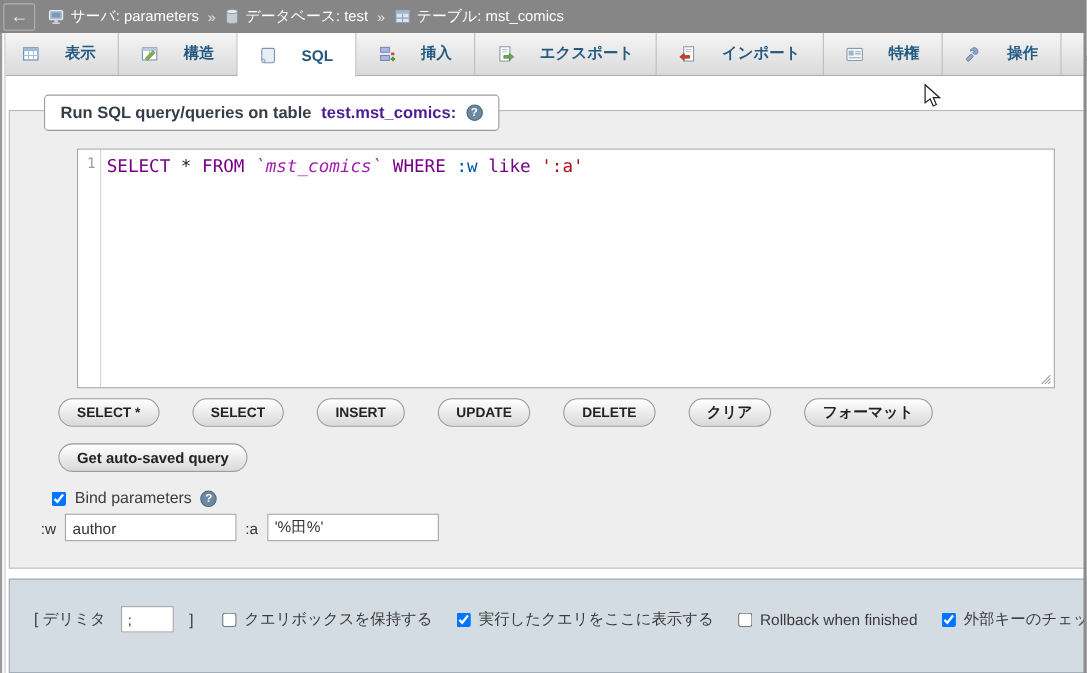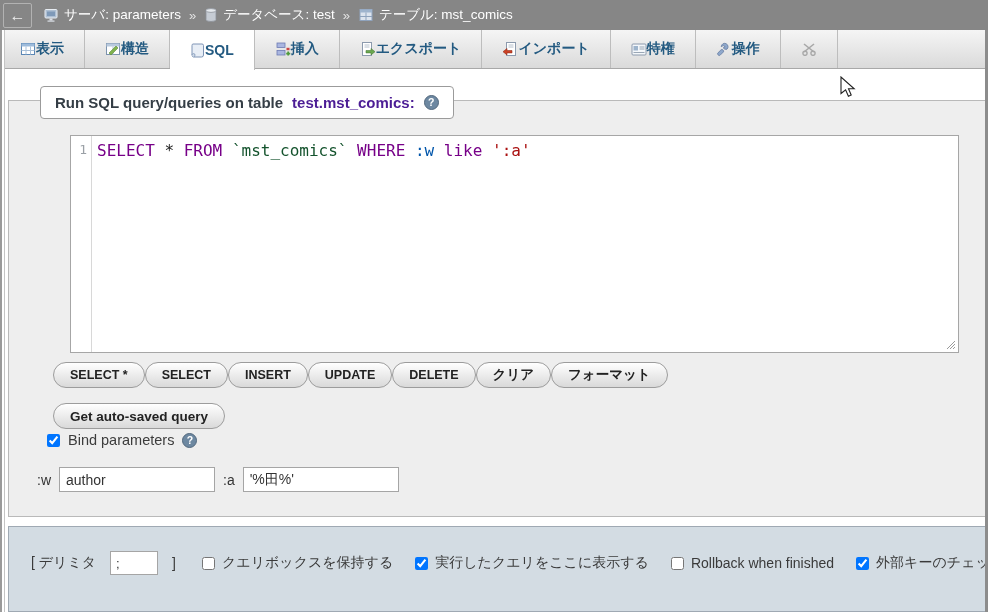--- a/index.html
+++ b/index.html
@@ -24,21 +24,21 @@
   .crumb { display:flex; align-items:center; gap:5px; }
   .crumb-sep { color:#e3e3e3; font-size:13px; padding:0 2px; }
 
   
   .tabbar {
     position:absolute; left:0; top:30px; width:988px; height:39px;
     background:linear-gradient(#f5f5f5,#dadada);
     border-bottom:1px solid #a8a8a8; display:flex; z-index:2;
   }
   .tab {
-    height:38px; display:flex; align-items:center; gap:0;
+    height:38px; display:flex; align-items:center; gap:23px;
     padding:0 20px; border-right:1px solid #bdbdbd;
     font-size:14px; font-weight:bold; color:#235a81; white-space:nowrap;
   }
   .tab.active { background:#fff; height:40px; position:relative; z-index:3; }
   .tab svg { flex:0 0 auto; }
 
   
   .legend {
     position:absolute; left:40px; top:86px; height:33px; z-index:4;
     background:#fff; border:1px solid #9b9b9b; border-radius:4px;
@@ -63,39 +63,39 @@
     font-family:"DejaVu Sans Mono", monospace;
   }
   .gutter {
     width:21px; border-right:1px solid #d8d8d8; padding:6px 4px 0 0;
     text-align:right; color:#9aa0a6; font-size:13px;
   }
   .code-line {
     padding:5px 0 0 5px; font-size:16px; white-space:pre; color:#222;
   }
   .tok-kw  { color:#770088; }
-  .tok-id  { color:#14532d; }
+  .tok-id  { color:#a21caf;font-style:italic; }
   .tok-var { color:#0055aa; }
   .tok-str { color:#aa1111; }
   .tok-pl  { color:#222222; }
   .resize-handle { position:absolute; right:2px; bottom:2px; width:12px; height:12px; }
 
-  .btn-row { position:absolute; left:44px; top:261px; display:flex; }
+  .btn-row { position:absolute; left:44px; top:261px; display:flex; gap:30px; }
   .pill {
     height:26px; padding:0 16px; border:1px solid #9c9c9c; border-radius:13px;
     background:linear-gradient(#ffffff,#d9d9d9);
     font-family:"Liberation Sans", sans-serif;
     font-size:12.5px; font-weight:bold; color:#222; white-space:nowrap;
     display:flex; align-items:center;
   }
   .pill.jp { font-size:13.5px; }
   .autosave-row { position:absolute; left:44px; top:302px; }
   .autosave-row .pill { font-size:13.5px; }
 
-  .bind-row { position:absolute; left:38px; top:331px; display:flex; align-items:center; gap:8px;
+  .bind-row { position:absolute; left:38px; top:344px; display:flex; align-items:center; gap:8px;
     font-size:14.5px; color:#3c3c3c; }
   .params-row { position:absolute; left:28px; top:366px; display:flex; align-items:center; gap:8px;
     font-size:14px; color:#333; }
   .param-input {
     width:156px; height:25px; border:1px solid #a5a5a5; background:#fff;
     padding:0 6px; font-size:14px; color:#333;
     font-family:"Liberation Sans", sans-serif;
   }
   .param-name.second { margin-left:0; }
 

